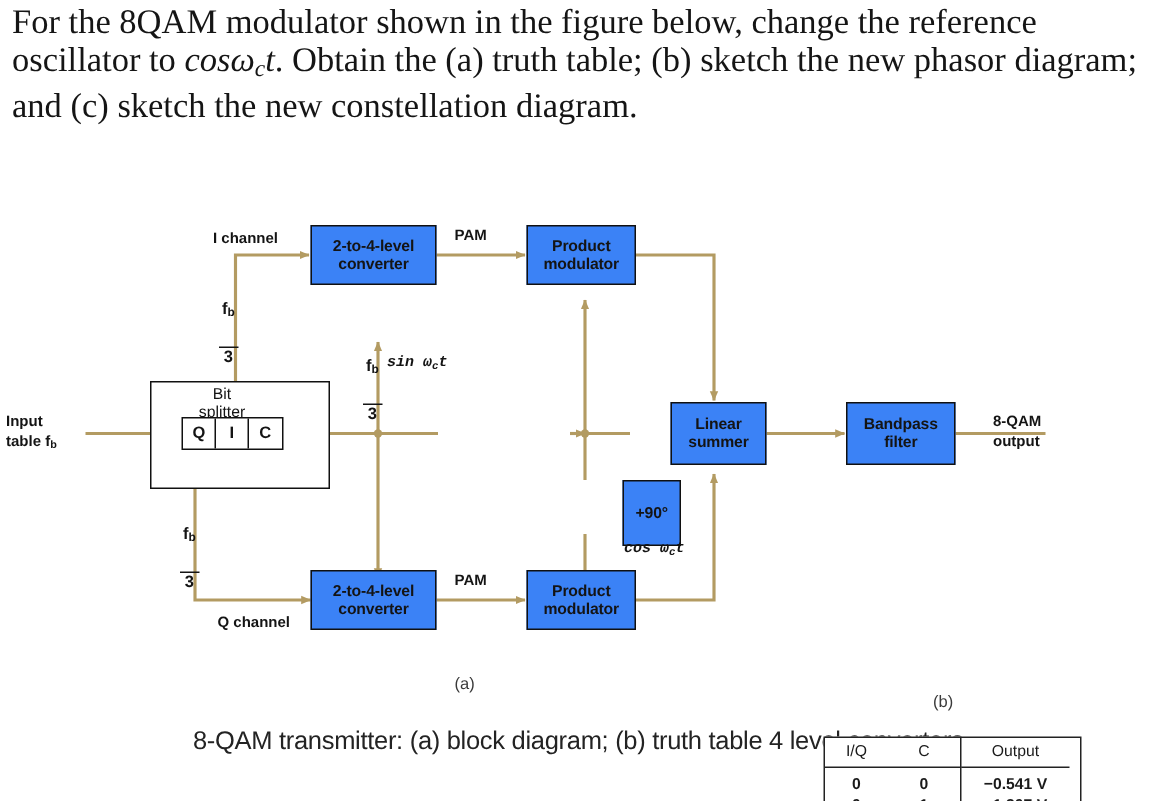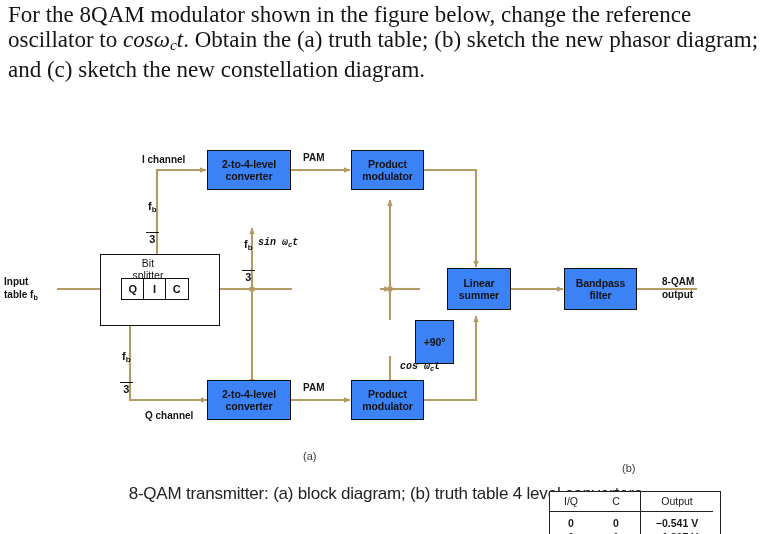--- a/index.html
+++ b/index.html
@@ -289,21 +289,21 @@
 
   <div class="lbl" style="left:142px; top:26px;">I channel</div>
   <div class="lbl" style="left:145px; top:282px;">Q channel</div>
 
   <div class="lbl" style="left:303px; top:24px;">PAM</div>
   <div class="lbl" style="left:303px; top:254px;">PAM</div>
 
   <div class="lbl" style="left:258px; top:108px;">
     <span class="om">sin ω</span><sub class="om">c</sub><span class="om">t</span>
   </div>
-  <div class="lbl" style="left:400px; top:232px;">
+  <div class="lbl" style="left:416px; top:232px;">
     <span class="om">cos ω</span><sub class="om">c</sub><span class="om">t</span>
   </div>
 
   <div class="blk" style="left:207px; top:22px; width:84px; height:40px;">
     <span>2-to-4-level</span>
     <span class="l2">converter</span>
   </div>
 
   <div class="blk" style="left:351px; top:22px; width:73px; height:40px;">
     <span>Product</span>

